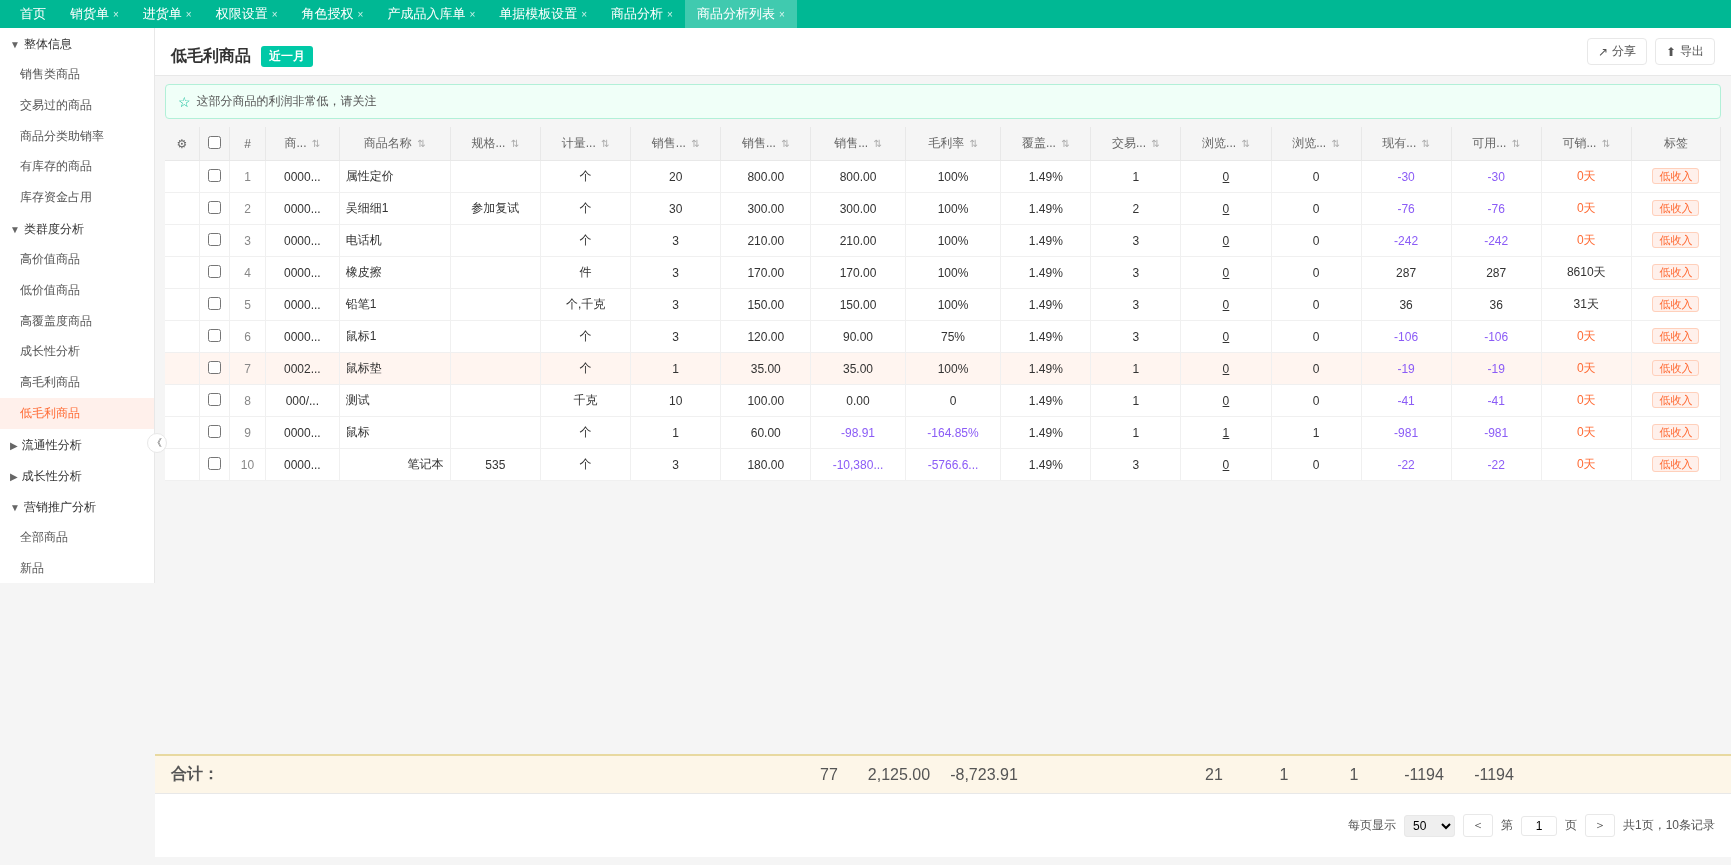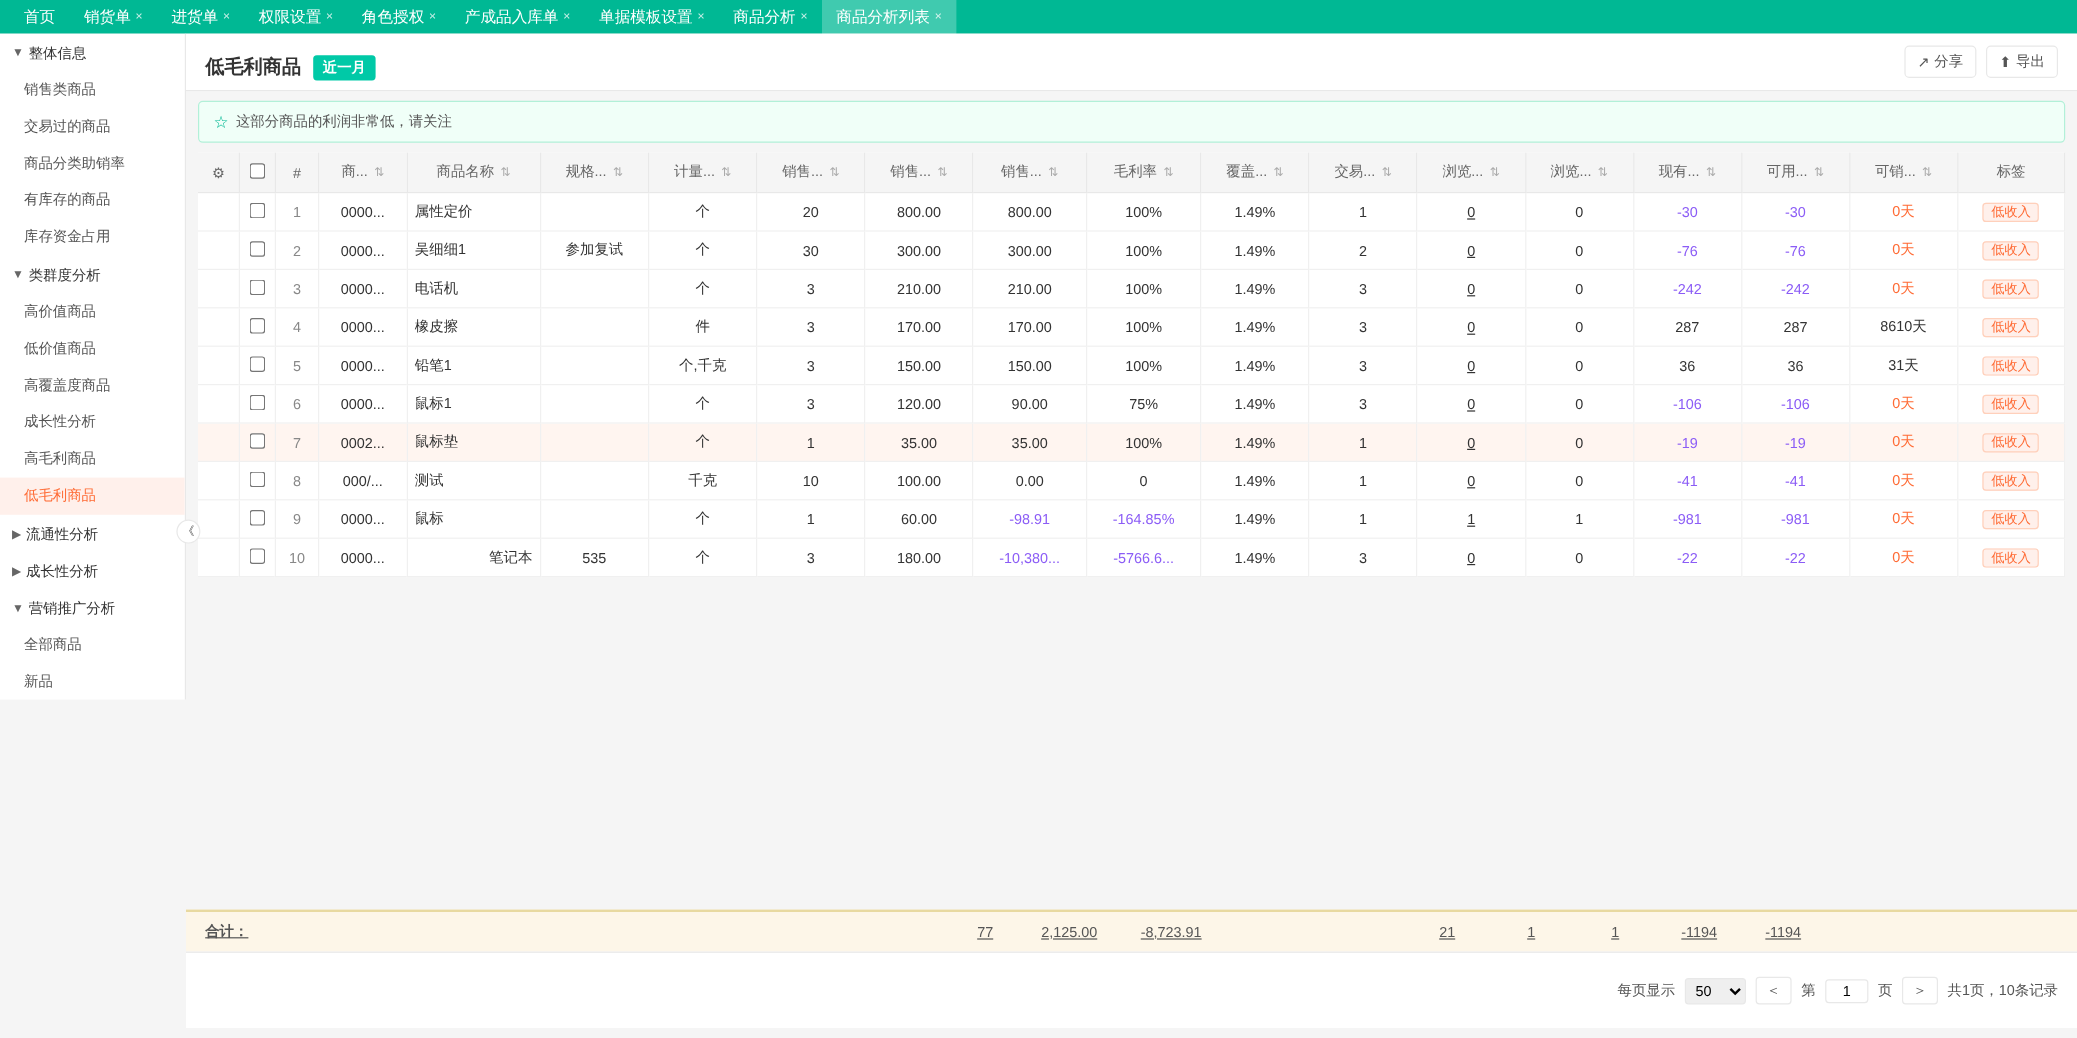--- a/index.html
+++ b/index.html
@@ -213,23 +213,22 @@
     .checkbox-cell { width: 30px; }
     .num-cell { width: 36px; color: #888; }
 
     
     .table-footer {
       background: #fdf6e8;
       border-top: 2px solid #e8d9a0;
       padding: 8px 16px;
       display: flex;
       align-items: center;
-      font-size: 12px;
+      font-size: 16px;
       color: #555;
-      text-decoration: underline;
     }
     .footer-label { font-weight: 600; margin-right: 20px; min-width: 40px; }
     .footer-values { display: flex; gap: 0; flex: 1; }
     .footer-val { text-align: center; }
 
     
     .pagination-bar {
       background: #fff;
       border-top: 1px solid #e8e8e8;
       padding: 20px 16px;

